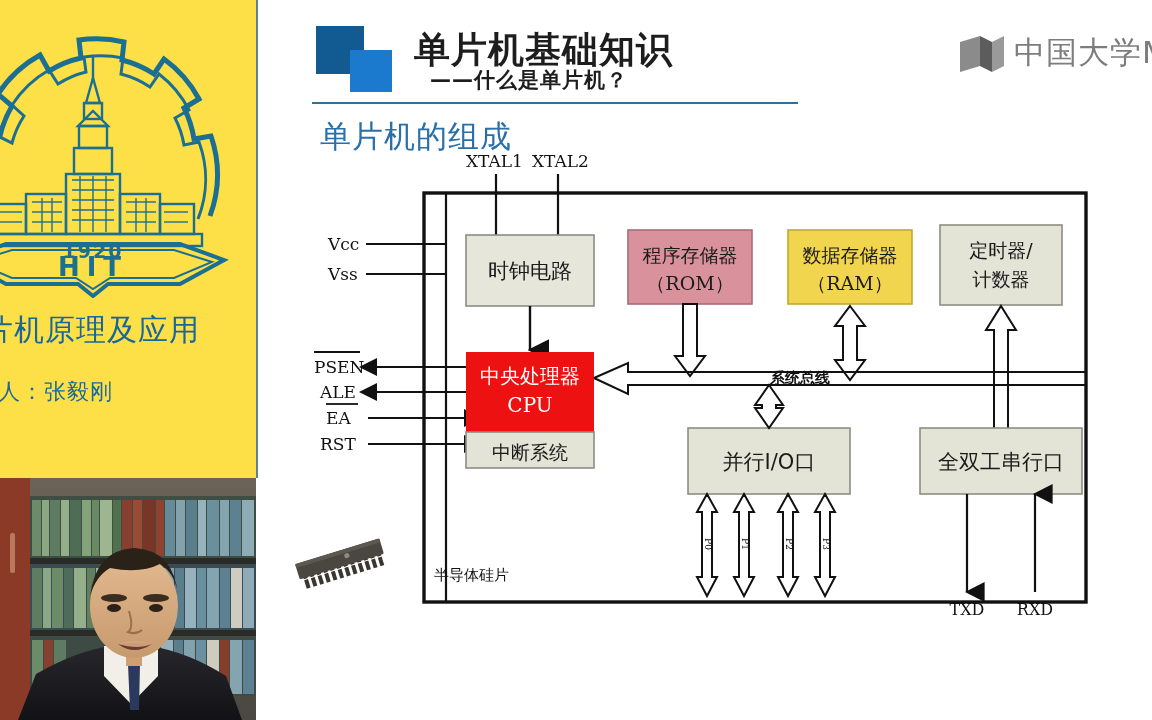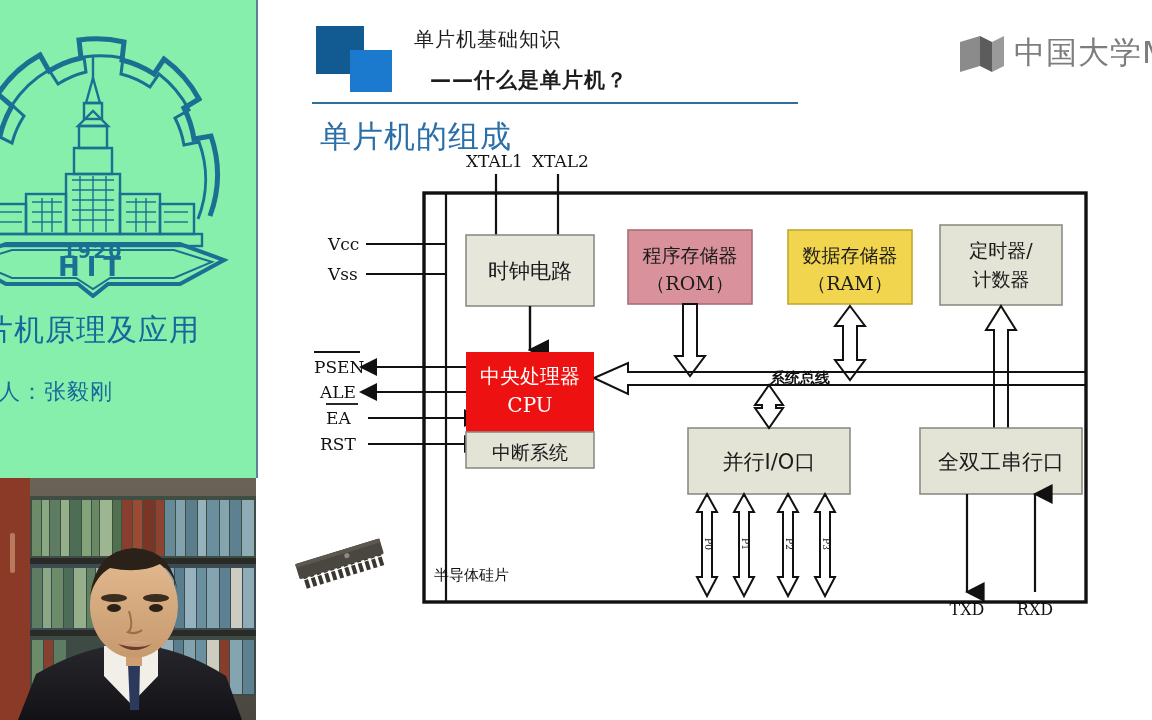--- a/index.html
+++ b/index.html
@@ -7,21 +7,21 @@
     width:1152px;height:720px;overflow:hidden;
     background:#ffffff;
     font-family:"Liberation Sans","DejaVu Sans",sans-serif;
     position:relative;
   }
   .stage{position:absolute;left:0;top:0;width:1152px;height:720px;}
 
   
   .sidebar{
     position:absolute;left:0;top:0;width:256px;height:564px;
-    background:#86efac;overflow:hidden;
+    background:#fde047;overflow:hidden;
   }
   .sidebar-divider{
     position:absolute;left:256px;top:0;width:2px;height:478px;background:#5d7f99;
   }
   .logo-wrap{
     position:absolute;left:-52px;top:8px;width:290px;height:290px;
   }
   .logo-svg{display:block;width:290px;height:290px;}
   .course-title{
     position:absolute;left:-48px;top:310px;width:300px;
@@ -43,21 +43,21 @@
 
   
   .hdr-sq-dark{
     position:absolute;left:316px;top:26px;width:48px;height:48px;background:#125a92;
   }
   .hdr-sq-light{
     position:absolute;left:350px;top:50px;width:42px;height:42px;background:#1b79ce;
   }
   .hdr-title{
     position:absolute;left:414px;top:26px;
-    font-size:20px;font-weight:normal;color:#1d1d1d;letter-spacing:1px;white-space:nowrap;
+    font-size:36px;font-weight:bold;color:#1d1d1d;letter-spacing:1px;white-space:nowrap;
     font-family:"DejaVu Sans","Liberation Sans",sans-serif;
   }
   .hdr-sub{
     position:absolute;left:430px;top:66px;
     font-size:21px;font-weight:bold;color:#1d1d1d;letter-spacing:1px;white-space:nowrap;
     font-family:"DejaVu Sans","Liberation Sans",sans-serif;
   }
   .hdr-rule{
     position:absolute;left:312px;top:102px;width:486px;height:2px;background:#2f6f9e;
   }

